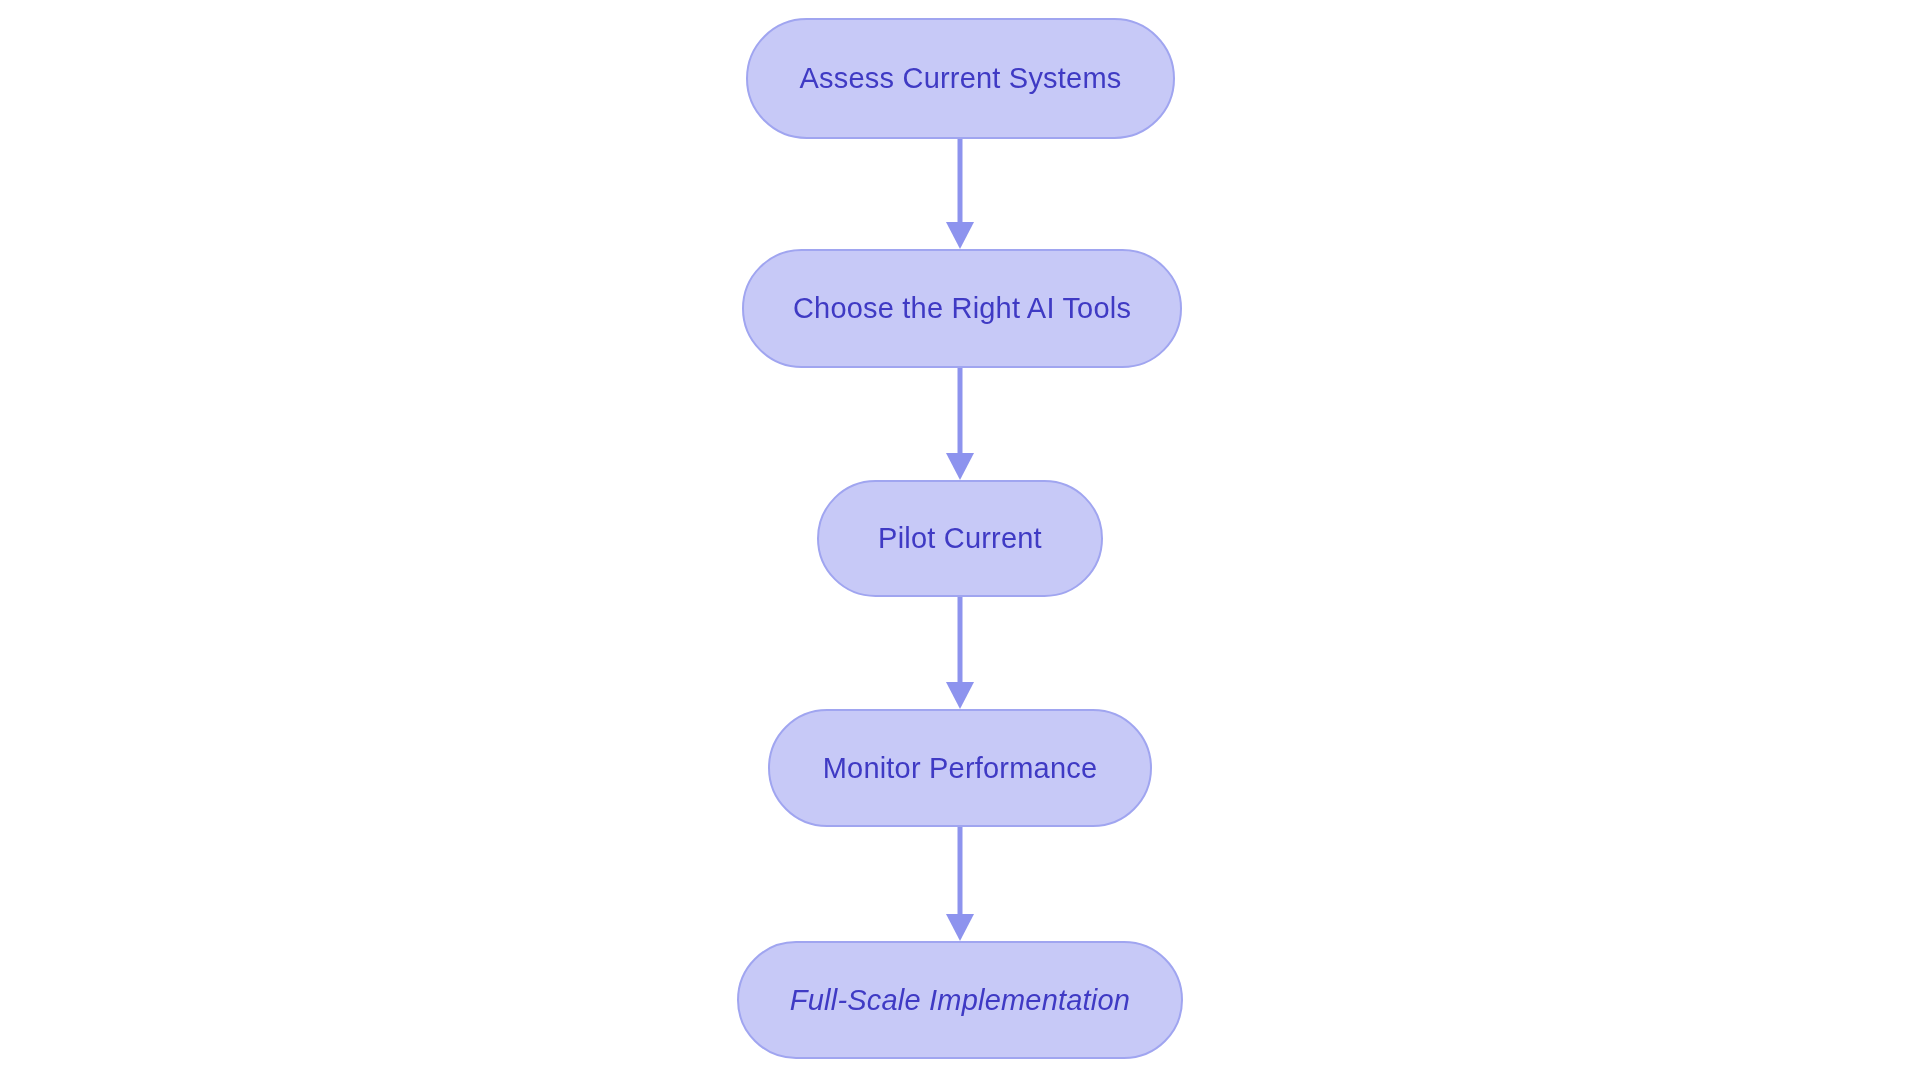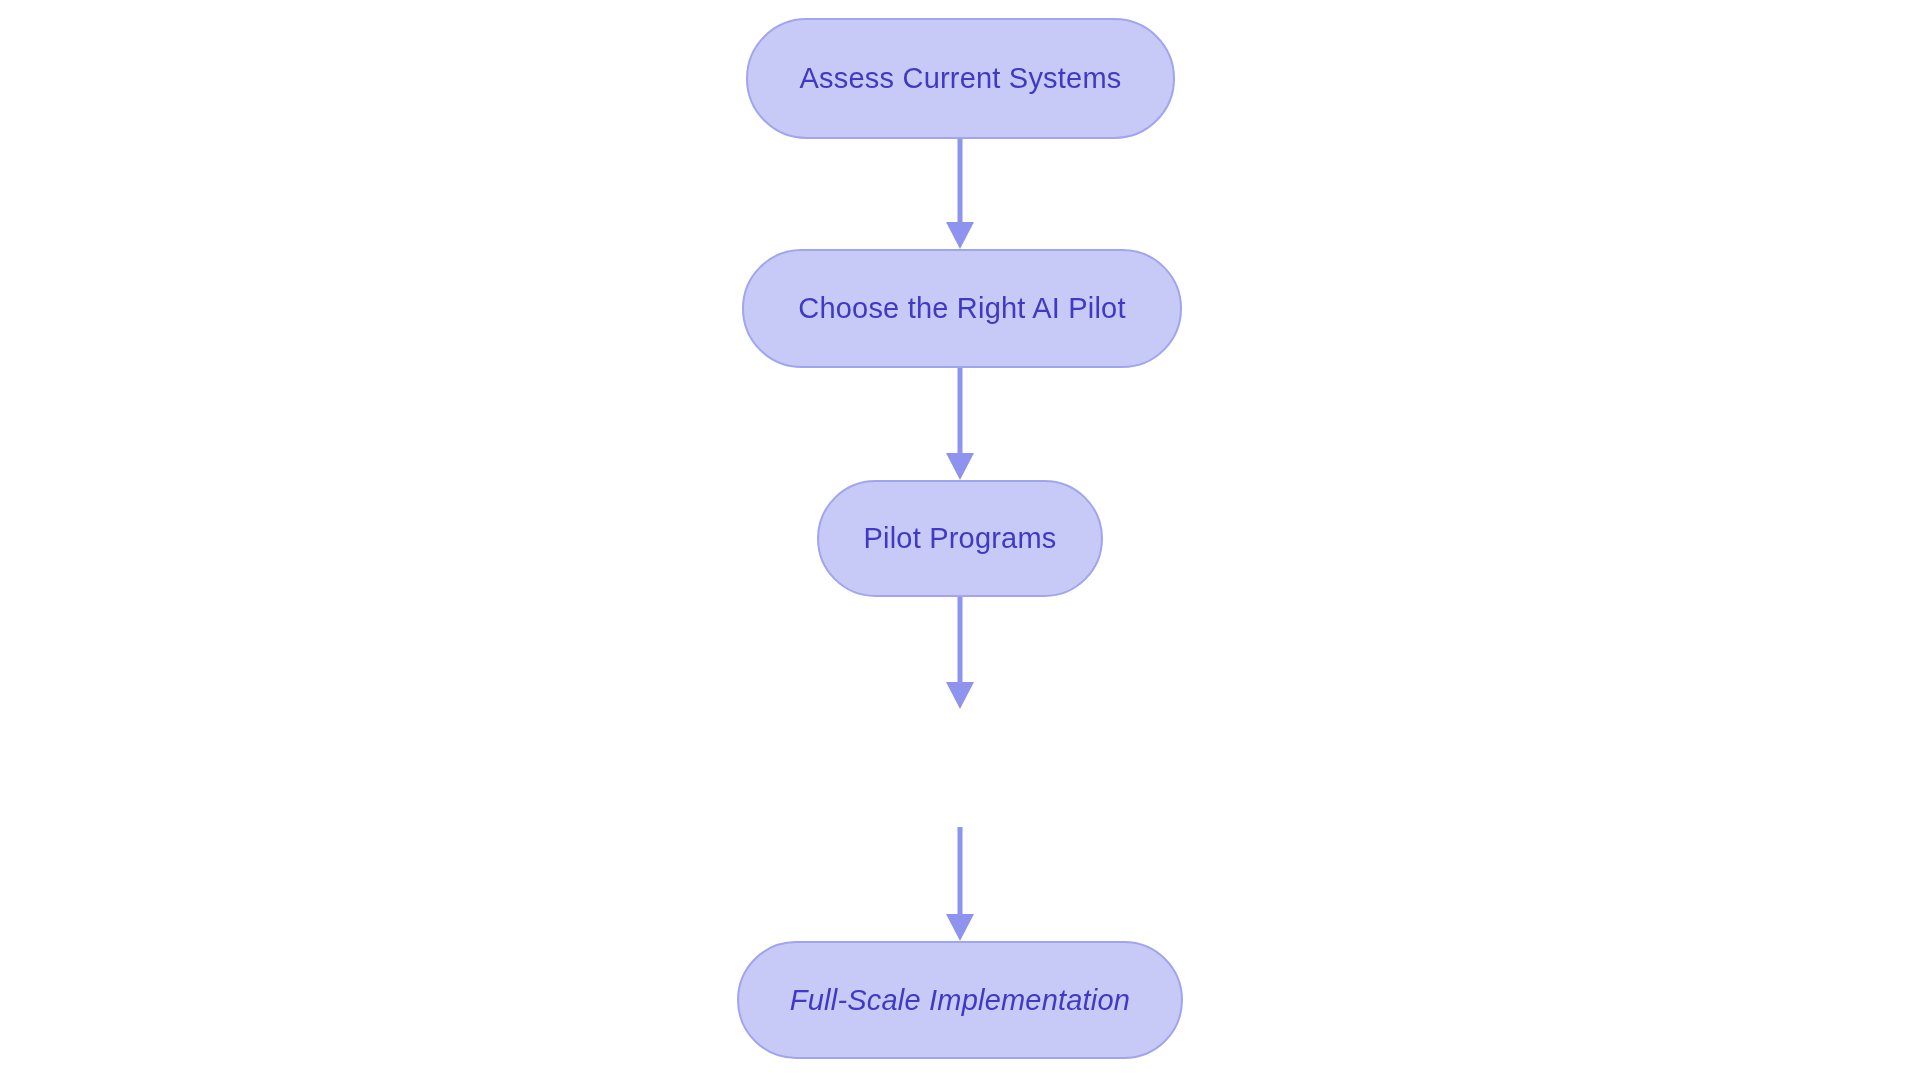--- a/index.html
+++ b/index.html
@@ -84,37 +84,40 @@
   <div class="node node-1">
     <span class="node-label">Assess Current Systems</span>
   </div>
 
   <div class="arrow arrow-1">
     <div class="arrow-line"></div>
     <div class="arrow-head"></div>
   </div>
 
   <div class="node node-2">
-    <span class="node-label">Choose the Right AI Pilot</span>
+    <span class="node-label">Choose the Right AI Tools</span>
   </div>
 
   <div class="arrow arrow-2">
     <div class="arrow-line"></div>
     <div class="arrow-head"></div>
   </div>
 
   <div class="node node-3">
-    <span class="node-label">Pilot Programs</span>
+    <span class="node-label">Pilot Current</span>
   </div>
 
   <div class="arrow arrow-3">
     <div class="arrow-line"></div>
     <div class="arrow-head"></div>
   </div>
 
+  <div class="node node-4">
+    <span class="node-label">Monitor Performance</span>
+  </div>
 
   <div class="arrow arrow-4">
     <div class="arrow-line"></div>
     <div class="arrow-head"></div>
   </div>
 
   <div class="node node-5">
     <span class="node-label">Full-Scale Implementation</span>
   </div>
 

